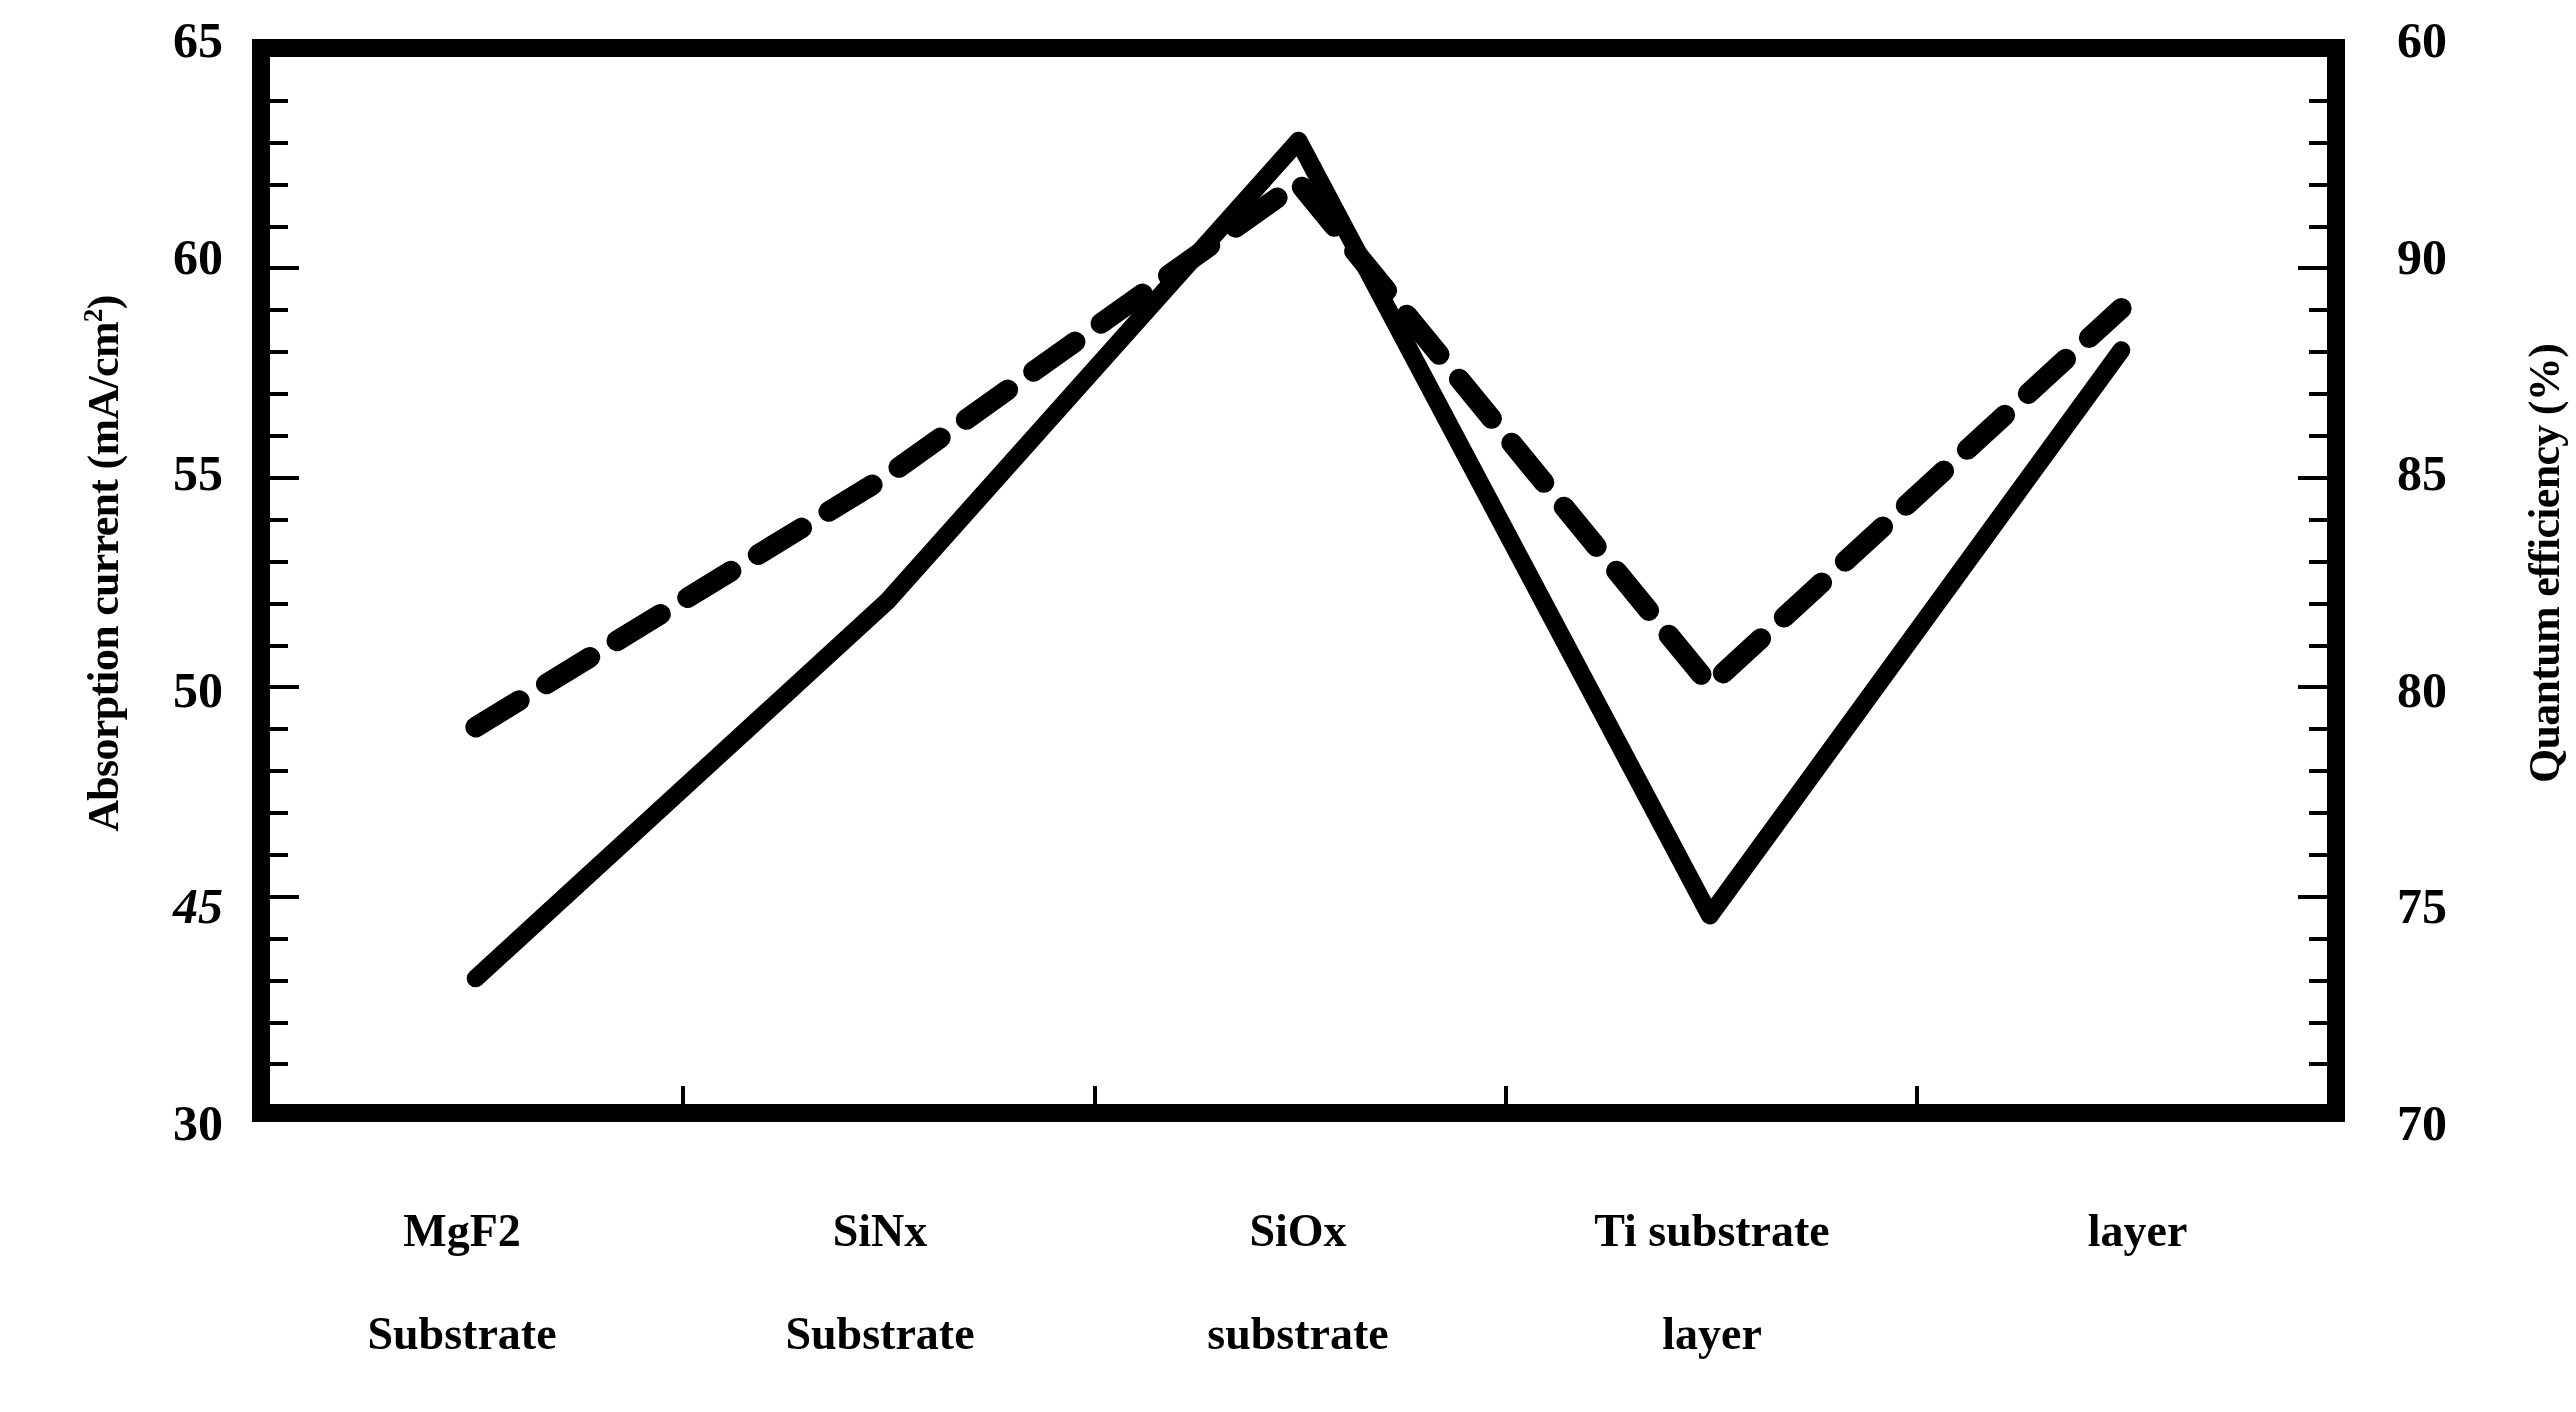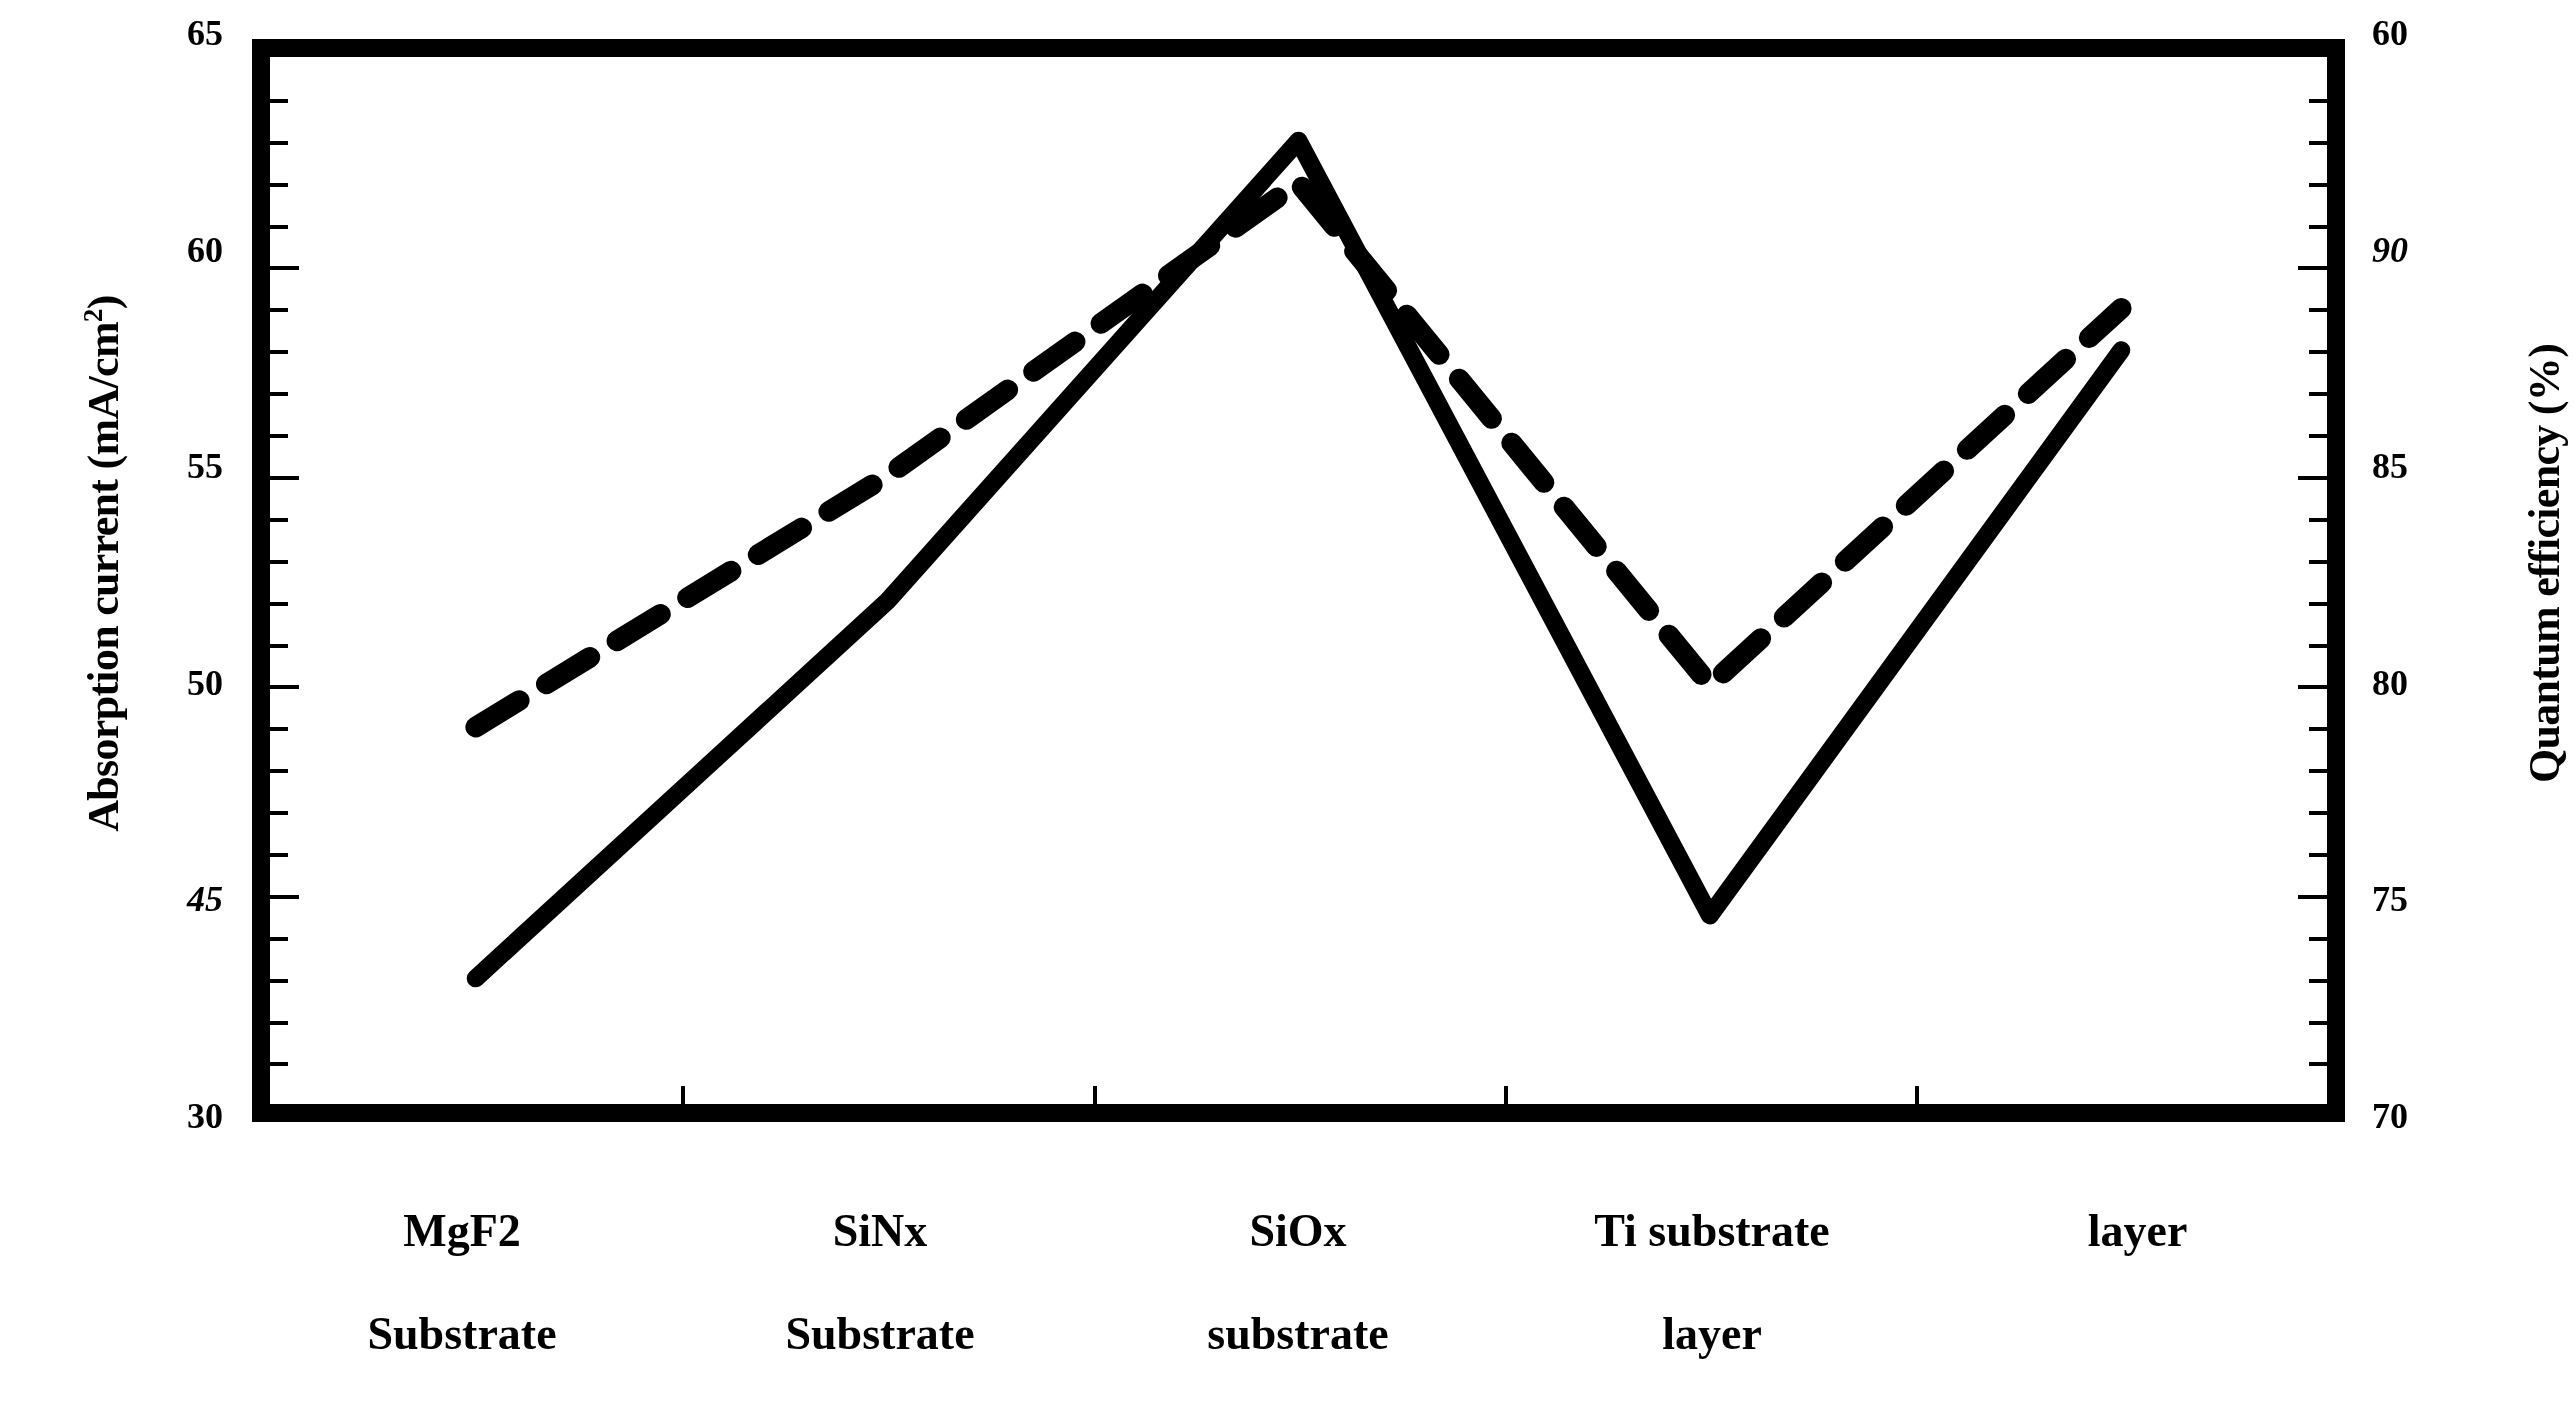--- a/index.html
+++ b/index.html
@@ -15,22 +15,23 @@
     left:-414px;top:538px;width:1034px;text-align:center;
     transform:rotate(-90deg);
   }
   #ytitle-right{
     left:2027px;top:538px;width:1034px;text-align:center;
     transform:rotate(-90deg);
   }
 
   
   .tick-label{
-    position:absolute;font-weight:bold;font-size:36px;line-height:1;
+    position:absolute;font-weight:bold;font-size:50px;line-height:1;
     white-space:nowrap;
+    margin-left:25px;
   }
   .tick-left{right:2353px;text-align:right;}
   .tick-right{left:2372px;text-align:left;}
 
   
   #plot-frame{
     position:absolute;left:252px;top:39px;width:2093px;height:1083px;
     border:18px solid #000;box-sizing:border-box;background:#fff;
   }
   #plot-inner{position:absolute;inset:0;}
@@ -80,21 +81,21 @@
   <div class="axis-title" id="ytitle-right">Quantum efficiency (%)</div>
 
   <div class="tick-label tick-left" style="top:15px;">65</div>
   <div class="tick-label tick-left" style="top:232px;">60</div>
   <div class="tick-label tick-left" style="top:448px;">55</div>
   <div class="tick-label tick-left" style="top:665px;">50</div>
   <div class="tick-label tick-left" style="top:881px;font-style:italic;">45</div>
   <div class="tick-label tick-left" style="top:1098px;">30</div>
 
   <div class="tick-label tick-right" style="top:15px;">60</div>
-  <div class="tick-label tick-right" style="top:232px;font-style:italic;">90</div>
+  <div class="tick-label tick-right" style="top:232px;">90</div>
   <div class="tick-label tick-right" style="top:448px;">85</div>
   <div class="tick-label tick-right" style="top:665px;">80</div>
   <div class="tick-label tick-right" style="top:881px;">75</div>
   <div class="tick-label tick-right" style="top:1098px;">70</div>
 
   <div id="plot-frame">
     <div id="plot-inner">
       <svg class="series" id="series-svg" width="2057" height="1047" viewBox="0 0 2983 1519" preserveAspectRatio="none">
         <polyline id="line-dashed" fill="none" stroke="#000000" stroke-width="30" stroke-dasharray="74 46" stroke-linecap="round" stroke-linejoin="round" points="298.3,972.2 894.9,607.6 1491.5,182.3 2088.1,911.4 2684.7,364.6"></polyline>
         <polyline id="line-solid" fill="none" stroke="#000000" stroke-width="26" stroke-linecap="round" stroke-linejoin="round" points="298.3,1336.7 894.9,789.9 1491.5,121.5 2088.1,1245.6 2684.7,425.3"></polyline>

